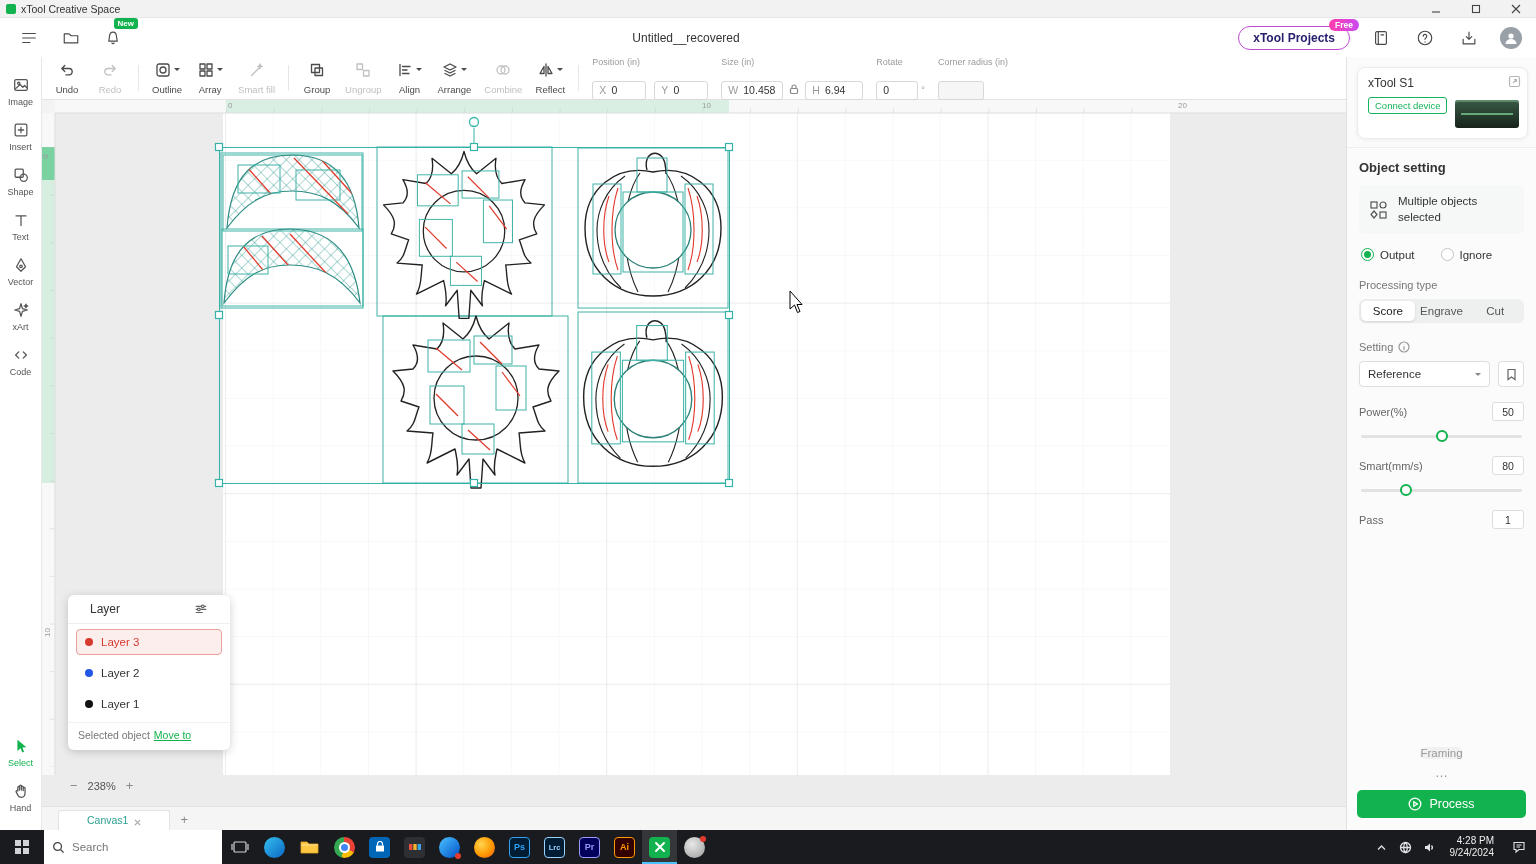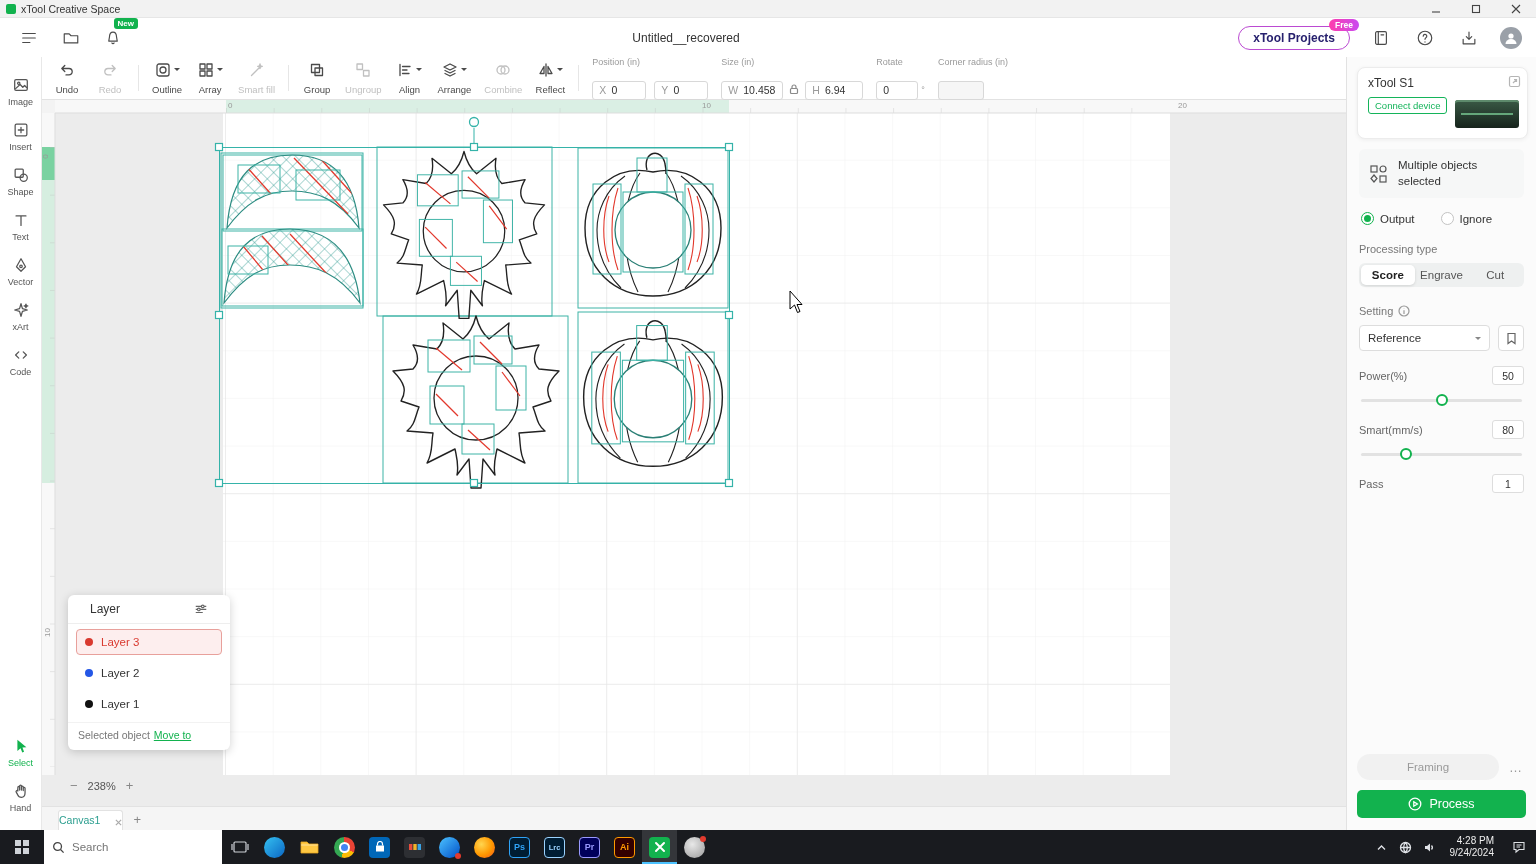--- a/index.html
+++ b/index.html
@@ -67,21 +67,21 @@
   .lp-row { display:flex; align-items:center; gap:8px; margin:5px 8px; padding:6px 8px; border-radius:4px; border:1px solid transparent; color:#333; cursor:pointer; }
   .lp-row.sel { background:#fdeeee; border-color:#e8a09b; color:#d93a30; }
   .lp-dot { width:8px; height:8px; border-radius:50%; }
   .lp-foot { padding:6px 10px 9px; font-size:10.5px; color:#777; border-top:1px solid #f2f2f2;}
   .lp-foot a { color:#12b24e; text-decoration:underline; margin-left:4px; cursor:pointer;}
 
   .zoom-ctl { position:absolute; left:28px; top:678px; display:flex; align-items:center; gap:10px; font-size:11px; color:#555; z-index:15; }
   .zoom-ctl .zbtn { cursor:pointer; color:#888; font-size:13px; }
 
   .tabbar { position:absolute; left:0; right:0; bottom:0; height:24px; background:#f5f5f5; border-top:1px solid #e2e2e2; display:flex; align-items:flex-end; padding-left:16px; z-index:15; }
-  .tab { background:#fff; border:1px solid #e2e2e2; border-bottom:none; padding:3px 0 4px; font-size:10.5px; color:#2b9e8f; display:flex; align-items:flex-end; gap:15px; border-radius:3px 3px 0 0;}
+  .tab { background:#fff; border:1px solid #e2e2e2; border-bottom:none; padding:3px 28px 4px; font-size:10.5px; color:#2b9e8f; display:flex; align-items:flex-end; gap:6px; border-radius:3px 3px 0 0;}
   .tab svg { width:7px; height:7px; stroke:#aaa; stroke-width:1.4; }
   .tab-add { font-size:13px; color:#888; padding:0 10px 3px; cursor:pointer; }
 
   
   .dev-card { margin:10px 8px 8px 10px; background:#fff; border:1px solid #ececec; border-radius:8px; box-shadow:0 1px 4px rgba(0,0,0,.06); padding:8px 8px 10px 10px; position:relative; height:72px;}
   .dev-name { font-size:12px; color:#333; }
   .connect-btn { margin-top:7px; display:inline-block; border:1px solid #14b45a; color:#14b45a; font-size:9.5px; border-radius:3px; padding:2px 6px; background:#fff; cursor:pointer; }
   .dev-img { position:absolute; right:8px; bottom:10px; width:64px; height:28px; border-radius:3px; background:linear-gradient(#3a5a45,#16231b); box-shadow:inset 0 2px 0 #5d8a6b; }
   .dev-img:after { content:""; position:absolute; left:6px; right:6px; top:13px; height:2px; background:#7fd49a; opacity:.7; }
   .dev-corner { position:absolute; top:6px; right:6px; color:#b5b5b5; }
@@ -92,33 +92,33 @@
   .sel-box .txt { font-size:11.5px; color:#333; line-height:1.35; }
   .radio-row { display:flex; gap:26px; margin:12px 14px 2px; font-size:11.5px; color:#333; }
   .radio { display:flex; align-items:center; gap:6px; cursor:pointer; }
   .rdot { width:13px; height:13px; border-radius:50%; border:1.5px solid #c3c3c3; position:relative; background:#fff;}
   .rdot.on { border-color:#12b24e; }
   .rdot.on:after { content:""; position:absolute; inset:2px; background:#12b24e; border-radius:50%; }
   .rp-sub { margin:16px 12px 6px; font-size:11px; color:#777; display:flex; align-items:center; gap:5px;}
   .rp-sub svg { width:12px; height:12px; stroke:#999; fill:none; stroke-width:1.2; }
   .seg { margin:2px 12px; background:#eef0f0; border-radius:6px; display:flex; padding:2px; }
   .seg .s { flex:1; text-align:center; font-size:11.5px; color:#555; padding:4px 0; border-radius:5px; cursor:pointer; }
-  .seg .s.on { background:#fff; color:#222; font-weight:bold; box-shadow:0 1px 3px rgba(0,0,0,.12); }
+  .seg .s.on { background:#fff; color:#222; font-weight:normal; box-shadow:0 1px 3px rgba(0,0,0,.12); }
   .ref-row { display:flex; gap:8px; margin:2px 12px; }
   .select { flex:1; height:26px; border:1px solid #ddd; border-radius:4px; background:#fff; display:flex; align-items:center; padding:0 8px; font-size:11.5px; color:#333; cursor:pointer; }
   .select .caret { margin-left:auto; color:#888; }
   .icon-btn { width:26px; height:26px; border:1px solid #ddd; border-radius:4px; background:#fff; display:flex; align-items:center; justify-content:center; color:#666; cursor:pointer;}
   .icon-btn svg { width:13px; height:13px; stroke:currentColor; fill:none; stroke-width:1.2; }
   .prm-row { display:flex; align-items:center; margin:13px 12px 4px; font-size:11px; color:#666; }
   .prm-row .vbox { margin-left:auto; width:32px; height:19px; border:1px solid #ddd; border-radius:3px; font-size:10.5px; color:#333; text-align:center; background:#fff; padding:0;}
   .slider { position:relative; margin:4px 14px 0; height:14px; }
   .slider .track { position:absolute; top:6px; left:0; right:0; height:3px; background:#e2e2e2; border-radius:2px; }
   .slider .thumb { position:absolute; top:1px; width:12px; height:12px; border-radius:50%; background:#fff; border:2px solid #12b24e; transform:translateX(-50%); cursor:pointer; }
   .rp-spacer { flex:1; }
-  .framing-row { display:flex; align-items:center; gap:6px; margin:0 10px 10px; }
+  .framing-row { display:flex; align-items:center; gap:6px; margin:0 10px 10px;flex-direction:column; }
   .framing-btn { flex:1; height:26px; background:#f1f1f1; border-radius:13px; border:none; color:#9a9a9a; font-size:11.5px; cursor:pointer; }
   .framing-more { color:#9a9a9a; font-size:13px; padding:0 4px; cursor:pointer; }
   .process-btn { margin:0 10px 12px; height:28px; background:#12b24e; border:none; border-radius:5px; color:#fff; font-size:12.5px; display:flex; align-items:center; justify-content:center; gap:7px; cursor:pointer; }
   .process-btn svg { width:14px; height:14px; stroke:#fff; fill:none; stroke-width:1.3; }
 
   
   .taskbar { position:absolute; left:0; right:0; bottom:0; height:34px; background:#191b1f; display:flex; align-items:center; z-index:60; }
   .tk-start { width:44px; height:34px; display:flex; align-items:center; justify-content:center; cursor:pointer; }
   .winlogo { width:14px; height:14px; display:grid; grid-template-columns:1fr 1fr; grid-template-rows:1fr 1fr; gap:1.5px; }
   .winlogo i { background:#cfd3d8; }
@@ -643,20 +643,21 @@
       <button class="connect-btn">Connect device</button>
       <div class="dev-img"></div>
       <div class="dev-corner">
         <svg viewBox="0 0 13 13">
             <rect x="1.5" y="1.5" width="10" height="10" rx="1.5"></rect>
             <path d="M5,8 L8.5,4.5 M6,4.5 H8.5 V7"></path>
           </svg>
       </div>
     </div>
 
+    <div class="rp-title">Object setting</div>
 
     <div class="sel-box">
       <svg viewBox="0 0 20 20">
           <rect x="2" y="2" width="6" height="6"></rect>
           <circle cx="14" cy="5" r="3"></circle>
           <path d="M5,11 L8,14.5 L5,18 L2,14.5 Z"></path>
           <rect x="11" y="12" width="6" height="6"></rect>
         </svg>
       <div class="txt">Multiple objects selected</div>
     </div>

